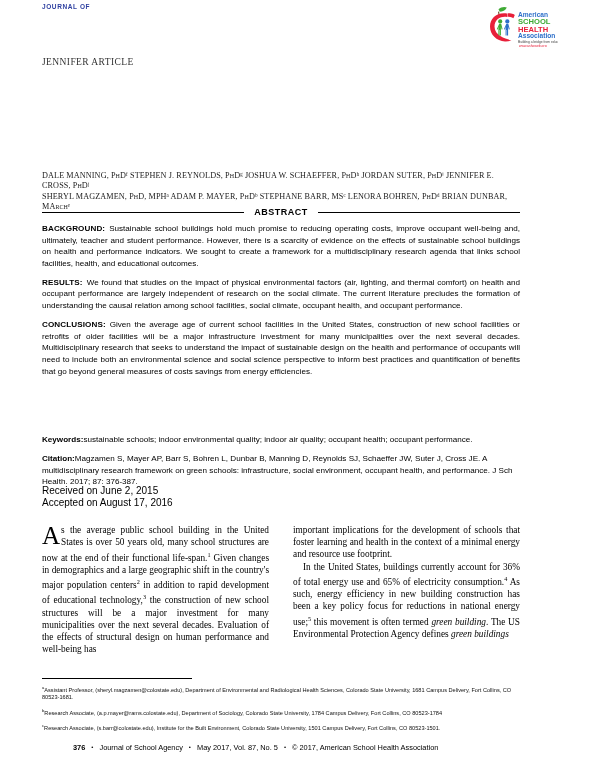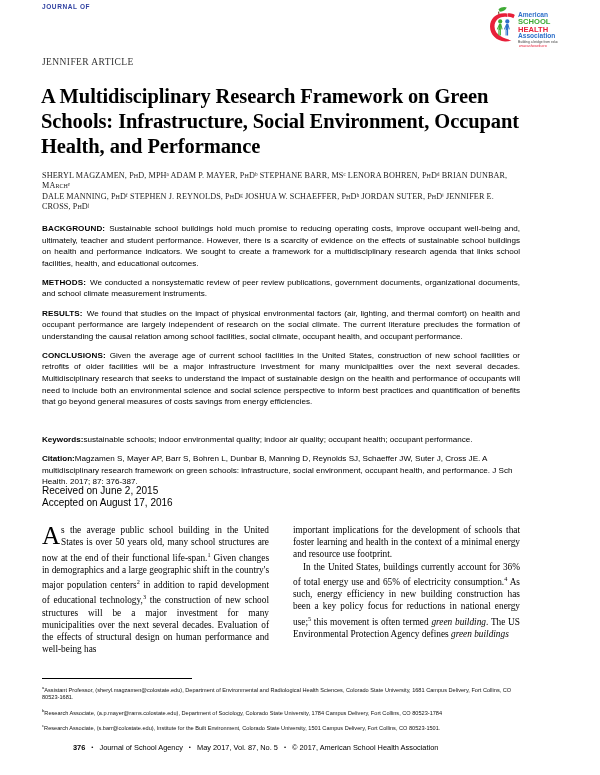--- a/index.html
+++ b/index.html
@@ -272,31 +272,34 @@
         <text x="39" y="41.6" font-family="Liberation Sans, sans-serif" font-size="3.4" fill="#e8203a">www.ashaweb.org</text>
       </svg>
     </div>
 
   </div>
 
   <div class="article-label">
     <span>JENNIFER ARTICLE</span>
   </div>
 
-  <h1 class="title">A Multidisciplinary Research Framework on Green Schools: Infrastructure, Social Environment, Occupant Health, and Performance</h1>
 
   <div class="authors">
+    <div><span class="nm">DALE MANNING, PhDᶠ STEPHEN J. REYNOLDS, PhDᵍ JOSHUA W. SCHAEFFER, PhDʰ JORDAN SUTER, PhDⁱ JENNIFER E. CROSS, PhDʲ</span></div>
     <div><span class="nm">SHERYL MAGZAMEN, PhD, MPHᵃ ADAM P. MAYER, PhDᵇ STEPHANE BARR, MSᶜ LENORA BOHREN, PhDᵈ BRIAN DUNBAR, MArchᵉ</span></div>
-    <div><span class="nm">DALE MANNING, PhDᶠ STEPHEN J. REYNOLDS, PhDᵍ JOSHUA W. SCHAEFFER, PhDʰ JORDAN SUTER, PhDⁱ JENNIFER E. CROSS, PhDʲ</span></div>
-  </div>
-
+  </div>
+
+  <div class="abstract-rule">
+    <div class="ln ln-l"></div>
+    <div class="lbl">ABSTRACT</div>
+    <div class="ln ln-r"></div>
+  </div>
 
   <div class="abstract">
     <p><span class="hd">BACKGROUND:</span><span class="hd-sp"></span><span>Sustainable school buildings hold much promise to reducing operating costs, improve occupant well-being and, ultimately, teacher and student performance. However, there is a scarcity of evidence on the effects of sustainable school buildings on health and performance indicators. We sought to create a framework for a multidisciplinary research agenda that links school facilities, health, and educational outcomes.</span></p>
-    <p><span class="hd">METHODS:</span><span class="hd-sp"></span><span>We conducted a nonsystematic review of peer review publications, government documents, organizational documents, and school climate measurement instruments.</span></p>
     <p><span class="hd">RESULTS:</span><span class="hd-sp"></span><span>We found that studies on the impact of physical environmental factors (air, lighting, and thermal comfort) on health and occupant performance are largely independent of research on the social climate. The current literature precludes the formation of understanding the causal relation among school facilities, social climate, occupant health, and occupant performance.</span></p>
     <p><span class="hd">CONCLUSIONS:</span><span class="hd-sp"></span><span>Given the average age of current school facilities in the United States, construction of new school facilities or retrofits of older facilities will be a major infrastructure investment for many municipalities over the next several decades. Multidisciplinary research that seeks to understand the impact of sustainable design on the health and performance of occupants will need to include both an environmental science and social science perspective to inform best practices and quantification of benefits that go beyond general measures of costs savings from energy efficiencies.</span></p>
   </div>
 
   <div class="meta">
     <p><span class="hd">Keywords:</span><span class="hd-sp"></span><span>sustainable schools; indoor environmental quality; indoor air quality; occupant health; occupant performance.</span></p>
     <p><span class="hd">Citation:</span><span class="hd-sp"></span><span>Magzamen S, Mayer AP, Barr S, Bohren L, Dunbar B, Manning D, Reynolds SJ, Schaeffer JW, Suter J, Cross JE. A multidisciplinary research framework on green schools: infrastructure, social environment, occupant health, and performance. J Sch Health. 2017; 87: 376-387.</span></p>
   </div>
 
   <div class="dates">

